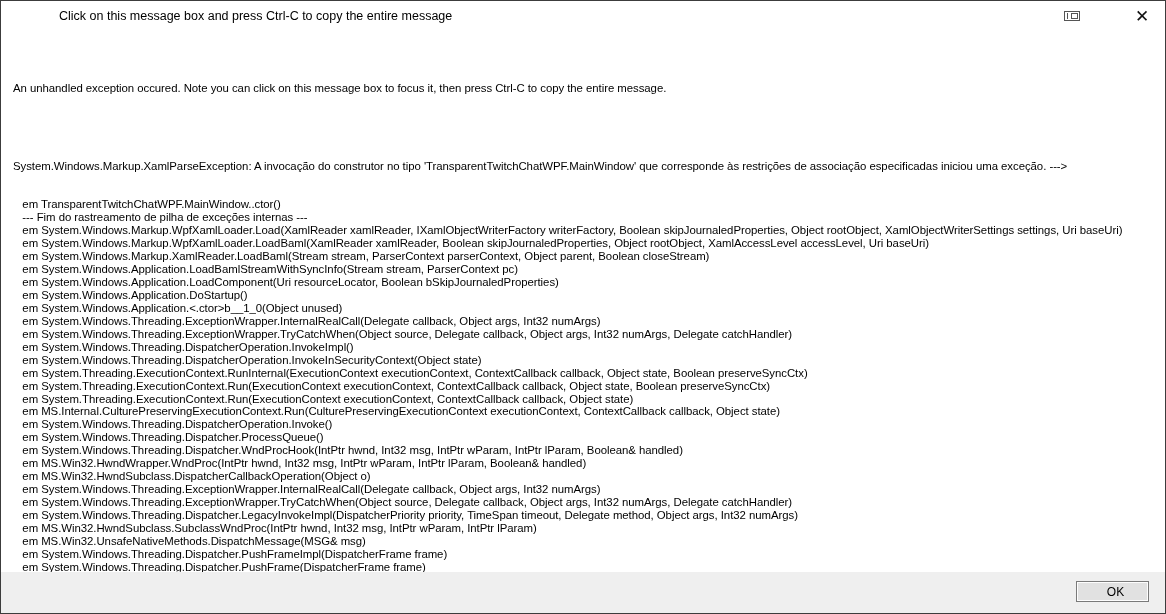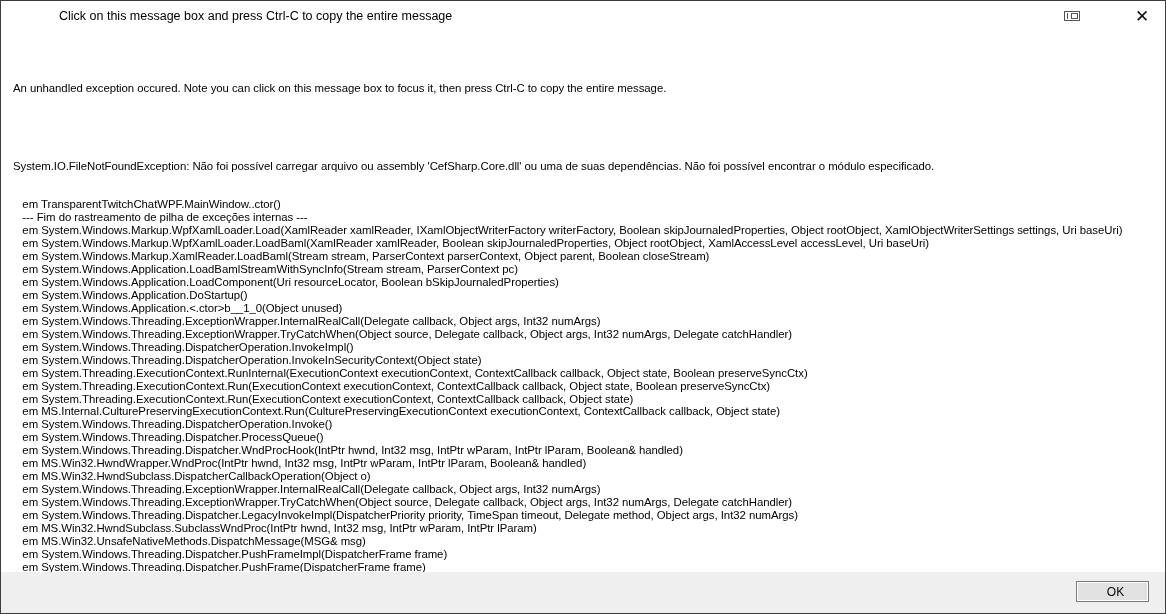--- a/index.html
+++ b/index.html
@@ -73,19 +73,19 @@
       <span class="snap-icon"></span>
     </div>
     <div class="close-btn">
       <span>✕</span>
     </div>
   </div>
 
   <div class="message" id="message">
     <span class="line">An unhandled exception occured. Note you can click on this message box to focus it, then press Ctrl-C to copy the entire message.</span>
     <span class="gap"></span>
-    <span class="line">System.IO.FileNotFoundException: Não foi possível carregar arquivo ou assembly 'CefSharp.Core.dll' ou uma de suas dependências. Não foi possível encontrar o módulo especificado.</span>
+    <span class="line">System.Windows.Markup.XamlParseException: A invocação do construtor no tipo 'TransparentTwitchChatWPF.MainWindow' que corresponde às restrições de associação especificadas iniciou uma exceção. ---&gt;</span>
     <div id="stack"><span class="line">   em TransparentTwitchChatWPF.MainWindow..ctor()</span><span class="line">   --- Fim do rastreamento de pilha de exceções internas ---</span><span class="line">   em System.Windows.Markup.WpfXamlLoader.Load(XamlReader xamlReader, IXamlObjectWriterFactory writerFactory, Boolean skipJournaledProperties, Object rootObject, XamlObjectWriterSettings settings, Uri baseUri)</span><span class="line">   em System.Windows.Markup.WpfXamlLoader.LoadBaml(XamlReader xamlReader, Boolean skipJournaledProperties, Object rootObject, XamlAccessLevel accessLevel, Uri baseUri)</span><span class="line">   em System.Windows.Markup.XamlReader.LoadBaml(Stream stream, ParserContext parserContext, Object parent, Boolean closeStream)</span><span class="line">   em System.Windows.Application.LoadBamlStreamWithSyncInfo(Stream stream, ParserContext pc)</span><span class="line">   em System.Windows.Application.LoadComponent(Uri resourceLocator, Boolean bSkipJournaledProperties)</span><span class="line">   em System.Windows.Application.DoStartup()</span><span class="line">   em System.Windows.Application.&lt;.ctor&gt;b__1_0(Object unused)</span><span class="line">   em System.Windows.Threading.ExceptionWrapper.InternalRealCall(Delegate callback, Object args, Int32 numArgs)</span><span class="line">   em System.Windows.Threading.ExceptionWrapper.TryCatchWhen(Object source, Delegate callback, Object args, Int32 numArgs, Delegate catchHandler)</span><span class="line">   em System.Windows.Threading.DispatcherOperation.InvokeImpl()</span><span class="line">   em System.Windows.Threading.DispatcherOperation.InvokeInSecurityContext(Object state)</span><span class="line">   em System.Threading.ExecutionContext.RunInternal(ExecutionContext executionContext, ContextCallback callback, Object state, Boolean preserveSyncCtx)</span><span class="line">   em System.Threading.ExecutionContext.Run(ExecutionContext executionContext, ContextCallback callback, Object state, Boolean preserveSyncCtx)</span><span class="line">   em System.Threading.ExecutionContext.Run(ExecutionContext executionContext, ContextCallback callback, Object state)</span><span class="line">   em MS.Internal.CulturePreservingExecutionContext.Run(CulturePreservingExecutionContext executionContext, ContextCallback callback, Object state)</span><span class="line">   em System.Windows.Threading.DispatcherOperation.Invoke()</span><span class="line">   em System.Windows.Threading.Dispatcher.ProcessQueue()</span><span class="line">   em System.Windows.Threading.Dispatcher.WndProcHook(IntPtr hwnd, Int32 msg, IntPtr wParam, IntPtr lParam, Boolean&amp; handled)</span><span class="line">   em MS.Win32.HwndWrapper.WndProc(IntPtr hwnd, Int32 msg, IntPtr wParam, IntPtr lParam, Boolean&amp; handled)</span><span class="line">   em MS.Win32.HwndSubclass.DispatcherCallbackOperation(Object o)</span><span class="line">   em System.Windows.Threading.ExceptionWrapper.InternalRealCall(Delegate callback, Object args, Int32 numArgs)</span><span class="line">   em System.Windows.Threading.ExceptionWrapper.TryCatchWhen(Object source, Delegate callback, Object args, Int32 numArgs, Delegate catchHandler)</span><span class="line">   em System.Windows.Threading.Dispatcher.LegacyInvokeImpl(DispatcherPriority priority, TimeSpan timeout, Delegate method, Object args, Int32 numArgs)</span><span class="line">   em MS.Win32.HwndSubclass.SubclassWndProc(IntPtr hwnd, Int32 msg, IntPtr wParam, IntPtr lParam)</span><span class="line">   em MS.Win32.UnsafeNativeMethods.DispatchMessage(MSG&amp; msg)</span><span class="line">   em System.Windows.Threading.Dispatcher.PushFrameImpl(DispatcherFrame frame)</span><span class="line">   em System.Windows.Threading.Dispatcher.PushFrame(DispatcherFrame frame)</span><span class="line">   em System.Windows.Application.RunDispatcher(Object ignore)</span></div>
   </div>
 
   <div class="footer"></div>
   <button class="ok-btn">OK</button>
 </div>
 
 </body></html>

